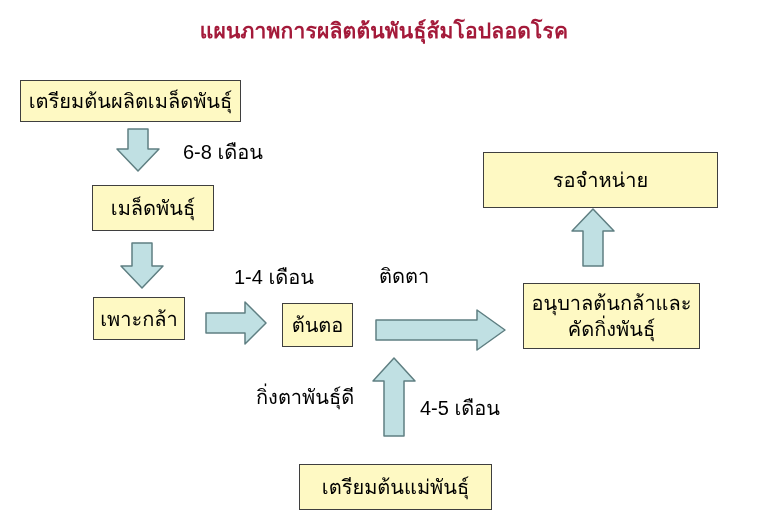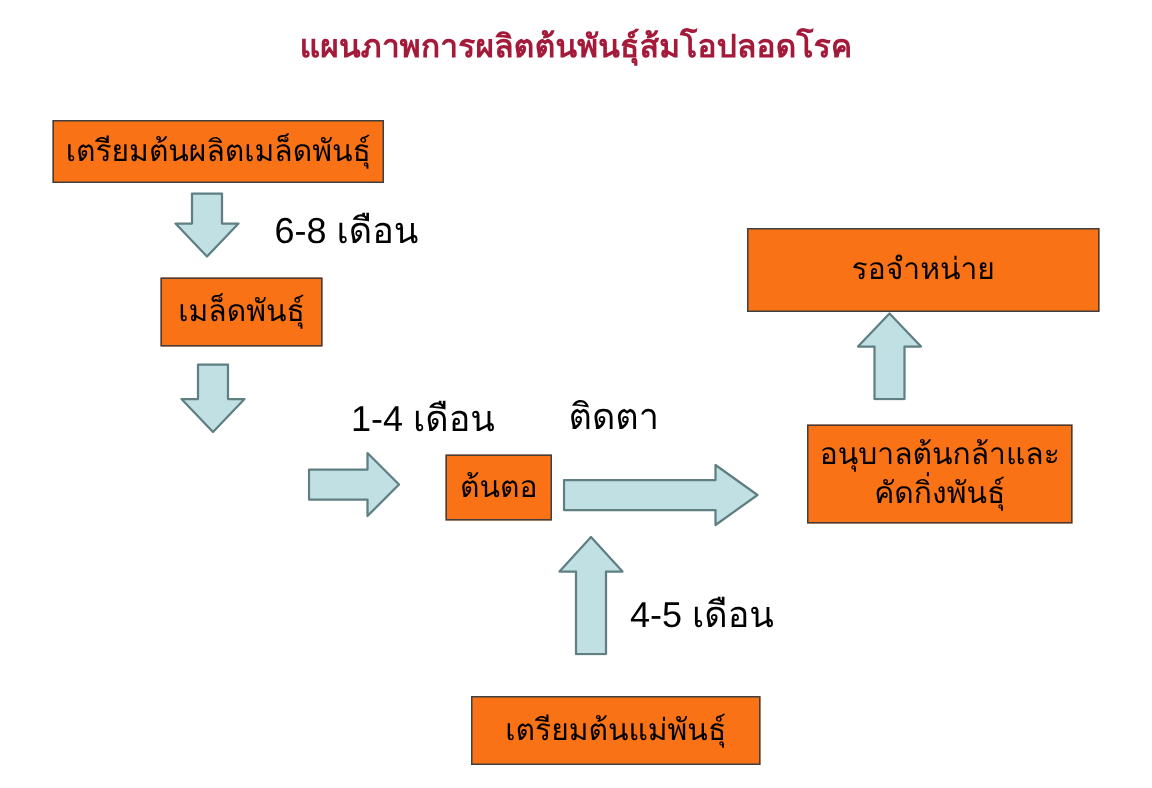--- a/index.html
+++ b/index.html
@@ -20,53 +20,52 @@
     width: 100%;
     text-align: center;
     font-size: 21px;
     font-weight: bold;
     color: var(--title, #a41a3a);
     letter-spacing: 0.2px;
   }
 
   .box {
     position: absolute;
-    background: #f97316;
+    background: #fef9c3;
     border: 1.5px solid var(--box-border, #3f3f3f);
     box-sizing: border-box;
     display: flex;
     flex-direction: column;
     justify-content: center;
     font-size: 20px;
     line-height: 1.3;
     color: var(--text, #000000);
     text-align: center;
     white-space: nowrap;
-    margin-left: 15px;
   }
 
   .flow-label {
     position: absolute;
-    font-size: 24px;
+    font-size: 20px;
     line-height: 1.3;
     color: var(--text, #000000);
     white-space: nowrap;
   }
 
   .arrow { position: absolute; display: block; }
   .arrow-shape {
     fill: var(--arrow-fill, #c0e0e3);
     stroke: var(--arrow-border, #5f7f82);
     stroke-width: 1.5;
     stroke-linejoin: round;
   }
 
   
   .box-prepare-seed-tree  { left: 20px;  top: 80px;  width: 221px; height: 42px; }
-  .box-seed               { left: 92px;  top: 185px; width: 108px; height: 46px; }
+  .box-seed               { left: 92px;  top: 185px; width: 122px; height: 46px; }
   .box-sow-seedling       { left: 93px;  top: 297px; width: 92px;  height: 43px; }
   .box-rootstock          { left: 282px; top: 303px; width: 71px;  height: 44px; }
   .box-nursing            { left: 523px; top: 283px; width: 177px; height: 66px; }
   .box-await-sale         { left: 483px; top: 152px; width: 235px; height: 56px; }
   .box-prepare-mother     { left: 299px; top: 464px; width: 193px; height: 46px; }
 
   
   .arrow-a-to-b   { left: 115px; top: 128px; }
   .arrow-b-to-c   { left: 119px; top: 242px; }
   .arrow-c-to-d   { left: 205px; top: 300px; }
@@ -89,20 +88,23 @@
   <div class="diagram-title">แผนภาพการผลิตต้นพันธุ์ส้มโอปลอดโรค</div>
 
   <div class="box box-prepare-seed-tree">
     <span>เตรียมต้นผลิตเมล็ดพันธุ์</span>
   </div>
 
   <div class="box box-seed">
     <span>เมล็ดพันธุ์</span>
   </div>
 
+  <div class="box box-sow-seedling">
+    <span>เพาะกล้า</span>
+  </div>
 
   <div class="box box-rootstock">
     <span>ต้นตอ</span>
   </div>
 
   <div class="box box-nursing">
     <span>อนุบาลต้นกล้าและ</span>
     <span>คัดกิ่งพันธุ์</span>
   </div>
 
@@ -134,15 +136,16 @@
     <polygon class="arrow-shape" points="23,1 44,23 33,23 33,58 13,58 13,23 2,23"></polygon>
   </svg>
 
   <svg class="arrow arrow-g-up" width="46" height="80" viewBox="0 0 46 80">
     <polygon class="arrow-shape" points="23,1 44,24 33,24 33,79 13,79 13,24 2,24"></polygon>
   </svg>
 
   <div class="flow-label label-6-8">6-8 เดือน</div>
   <div class="flow-label label-1-4">1-4 เดือน</div>
   <div class="flow-label label-budding">ติดตา</div>
+  <div class="flow-label label-scion">กิ่งตาพันธุ์ดี</div>
   <div class="flow-label label-4-5">4-5 เดือน</div>
 
 </div>
 
 </body></html>

